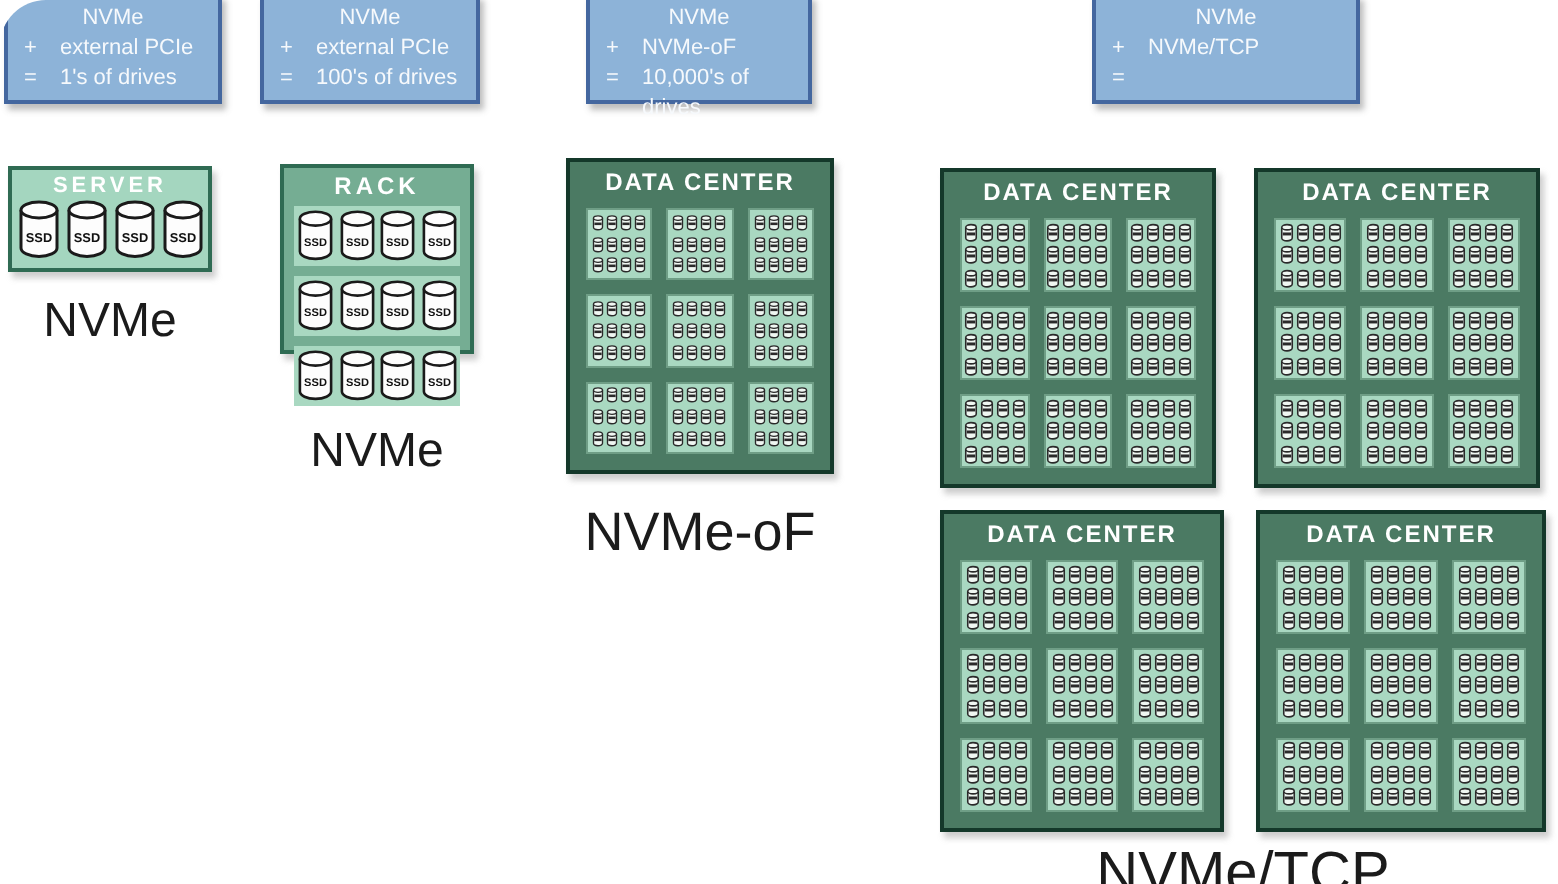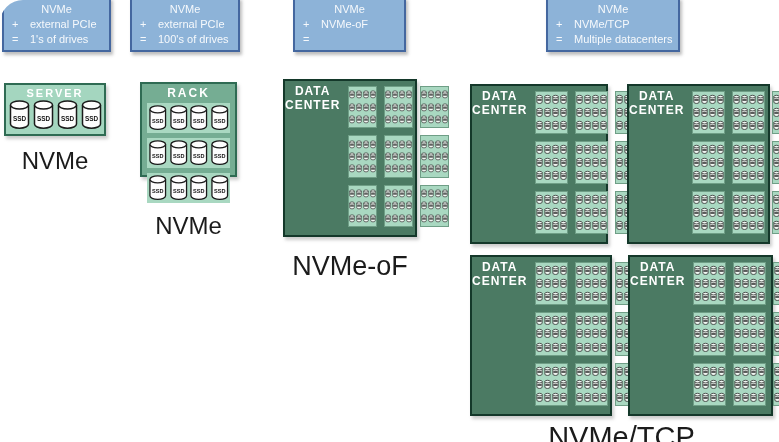--- a/index.html
+++ b/index.html
@@ -35,21 +35,21 @@
     background:var(--rack-fill);border:2px solid var(--green-border);
     box-shadow:2px 3px 3px rgba(130,130,130,.4);
   }
   .rack .g-title{font-size:12px;letter-spacing:2px;margin:2px 0 3px;}
   .shelf{
     background:var(--shelf-fill);margin:0 5px 5px;padding:2px 1px;
     display:flex;justify-content:center;gap:1px;
   }
   
   .dc{
-    position:absolute;box-sizing:border-box;display:flex;
+    position:absolute;box-sizing:border-box;display:flex;flex-direction:column;
     background:var(--dc-fill);border:2px solid var(--dc-border);
     box-shadow:2px 3px 3px rgba(130,130,130,.4);
   }
   .dc-title{color:#fff;font-weight:bold;font-size:12px;letter-spacing:1px;text-align:center;padding:3px 0 1px;}
   .dc-grid{
     flex:1;display:grid;grid-template-columns:repeat(3,1fr);
     gap:7px;padding:5px 8px 8px;
   }
   .minirack{
     background:var(--shelf-fill);border:1px solid #6f9e86;
@@ -97,32 +97,32 @@
   </div>
 
   <div class="callout" style="left:293px;width:113px;">
     <div class="c-title">NVMe</div>
     <div class="c-row">
       <span class="c-sym">+</span>
       <span>NVMe-oF</span>
     </div>
     <div class="c-row">
       <span class="c-sym">=</span>
+      <span>10,000's of drives</span>
     </div>
   </div>
 
   <div class="callout" style="left:546px;width:134px;">
     <div class="c-title">NVMe</div>
     <div class="c-row">
       <span class="c-sym">+</span>
       <span>NVMe/TCP</span>
     </div>
     <div class="c-row">
       <span class="c-sym">=</span>
-      <span>Multiple datacenters</span>
     </div>
   </div>
 
   <div class="server">
     <div class="g-title">SERVER</div>
     <div class="ssd-row">
         <svg width="23" height="30" viewBox="0 0 22 30">
           <path d="M2 5 V24 A9 4.2 0 0 0 20 24 V5" fill="#fdfdfd" stroke="#1a1a1a" stroke-width="1.5"></path>
           <ellipse cx="11" cy="5" rx="9" ry="4" fill="#fdfdfd" stroke="#1a1a1a" stroke-width="1.5"></ellipse>
           <text x="11" y="21" text-anchor="middle" font-family="Liberation Sans,sans-serif" font-size="6.4" font-weight="bold" fill="#111">SSD</text>

